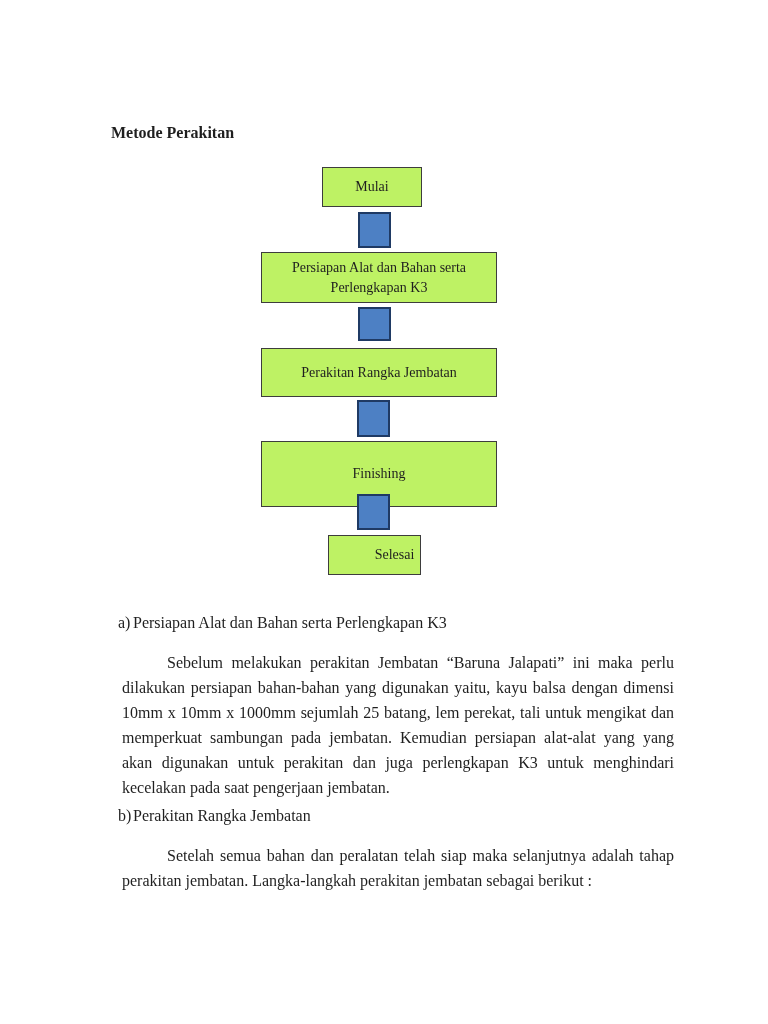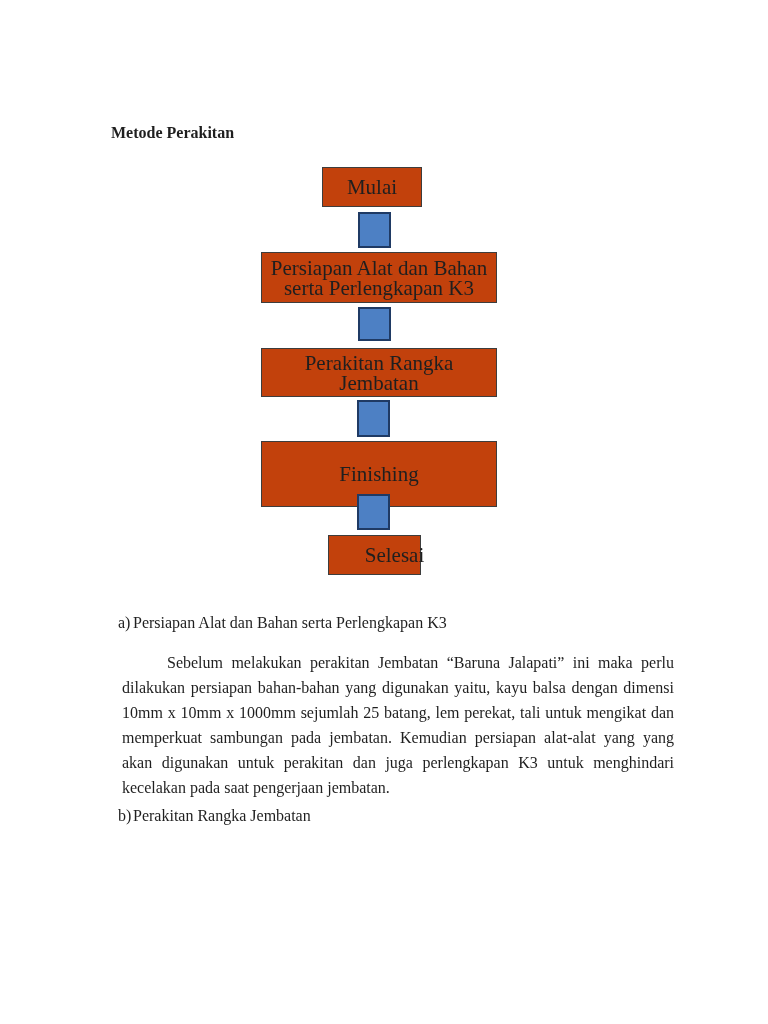--- a/index.html
+++ b/index.html
@@ -19,26 +19,26 @@
   .doc-heading {
     position: absolute;
     left: 111px; top: 123px;
     font-size: 16px; font-weight: bold;
     line-height: 20px;
     white-space: nowrap;
   }
   
   .flow-node {
     position: absolute;
-    background: #c2410c;
+    background: #bef264;
     border: 1.5px solid #3d3d3d;
     box-sizing: border-box;
     display: flex; align-items: center; justify-content: center;
     text-align: center;
-    font-size: 21px;
+    font-size: 14px;
     line-height: 20px;
     padding: 2px 6px;
   }
   .flow-connector {
     position: absolute;
     background: #4d80c4;
     border: 2px solid #1f3a64;
     box-sizing: border-box;
   }
   .n-mulai      { left: 322px; top: 167px; width: 100px; height: 40px; }
@@ -104,15 +104,16 @@
       <span class="section-title">Persiapan Alat dan Bahan serta Perlengkapan K3</span>
     </div>
     <p class="section-body">Sebelum melakukan perakitan Jembatan “Baruna Jalapati” ini maka perlu dilakukan persiapan bahan-bahan yang digunakan yaitu, kayu balsa dengan dimensi 10mm x 10mm x 1000mm sejumlah 25 batang, lem perekat, tali untuk mengikat dan memperkuat sambungan pada jembatan. Kemudian persiapan alat-alat yang yang akan digunakan untuk perakitan dan juga perlengkapan K3 untuk menghindari kecelakan pada saat pengerjaan jembatan.</p>
   </div>
 
   <div class="section section-b">
     <div class="section-title-row">
       <span class="section-marker">b)</span>
       <span class="section-title">Perakitan Rangka Jembatan</span>
     </div>
+    <p class="section-body">Setelah semua bahan dan peralatan telah siap maka selanjutnya adalah tahap perakitan jembatan. Langka-langkah perakitan jembatan sebagai berikut :</p>
   </div>
 
 </div>
 
 </body></html>

